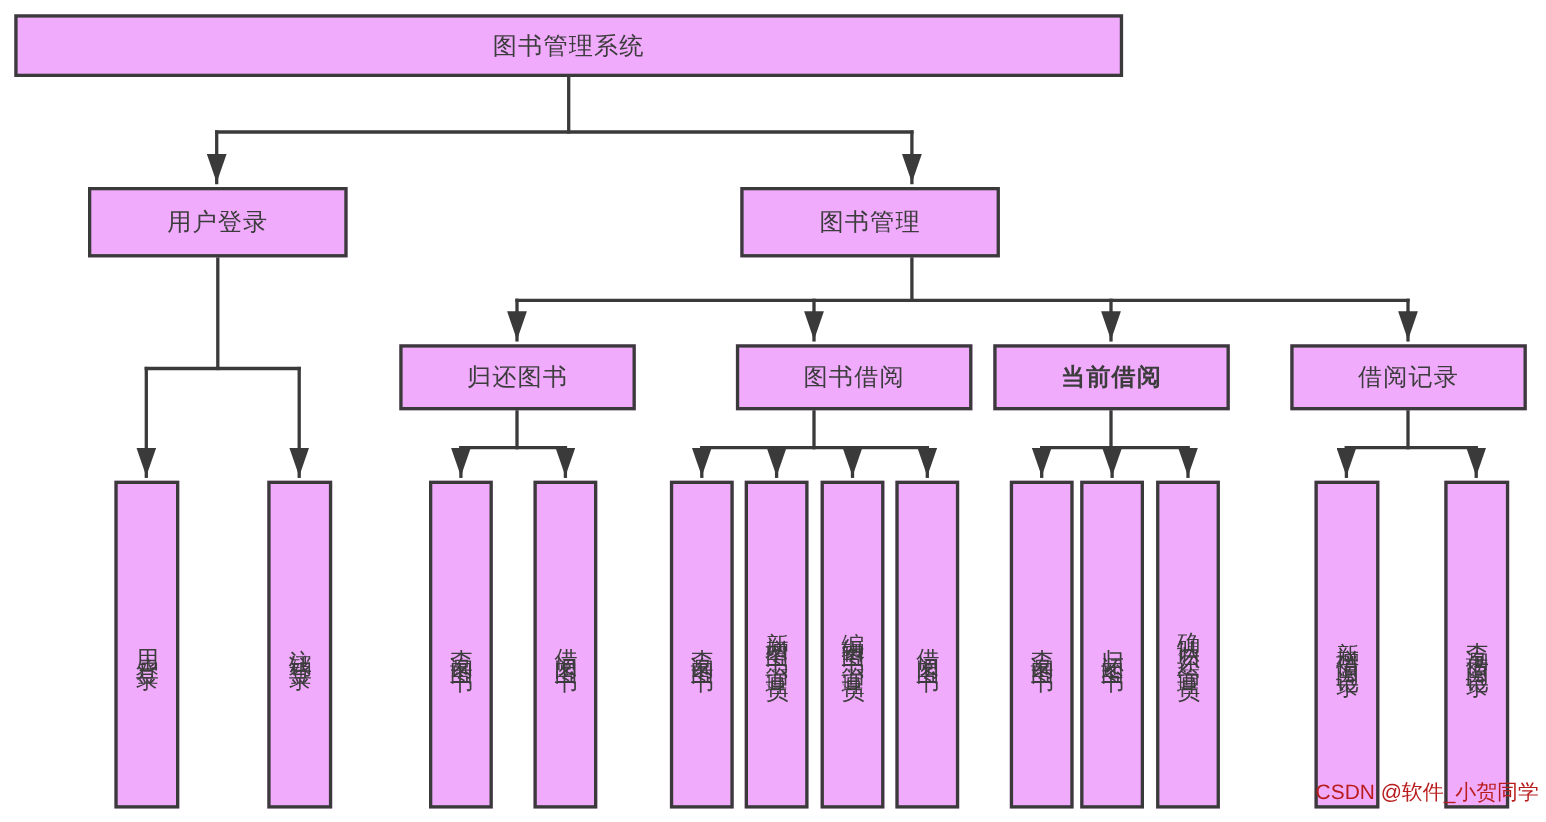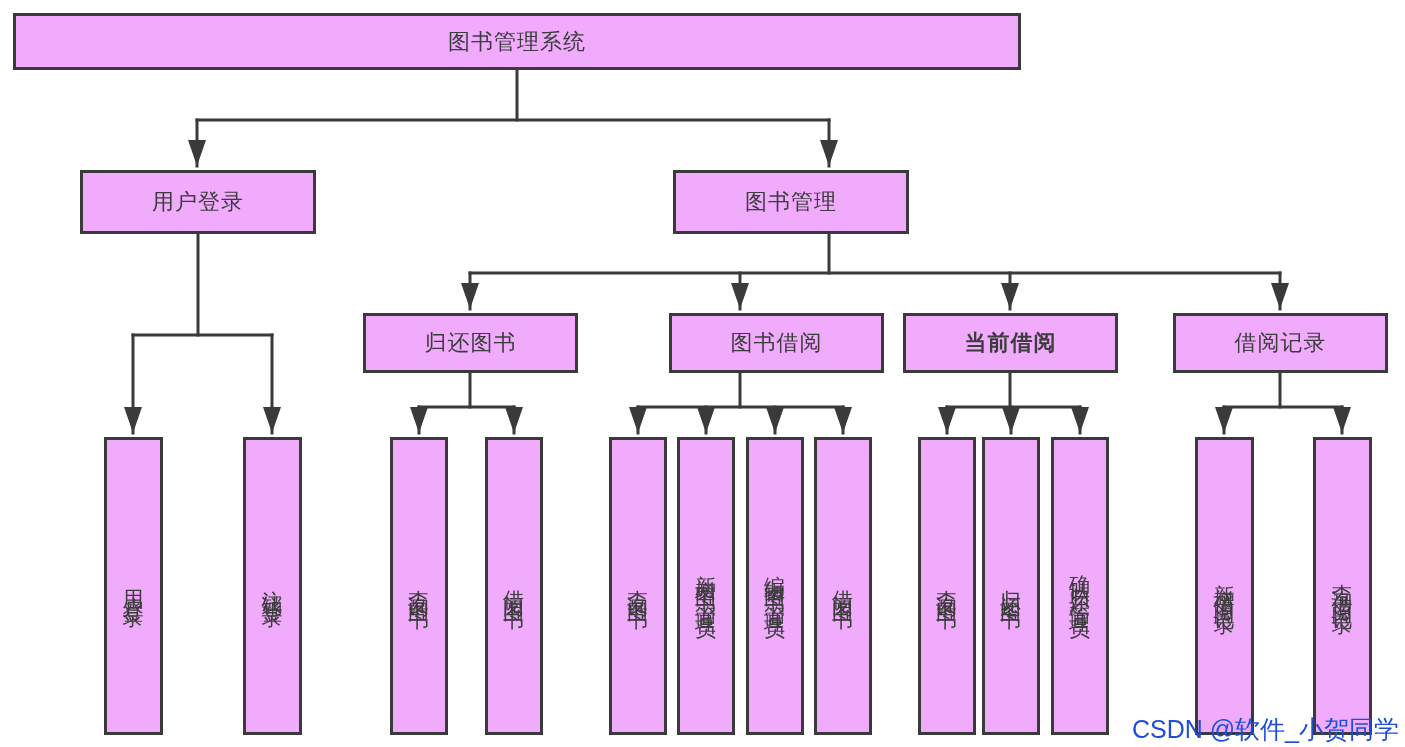--- a/index.html
+++ b/index.html
@@ -40,23 +40,23 @@
   .box.v span {
     writing-mode: vertical-lr;
     text-orientation: mixed;
     font-size: 21px;
     letter-spacing: 0.3em;
     line-height: 1;
   }
   .watermark {
     position: absolute;
     right: 6px;
-    bottom: 1px;
-    font-size: 25px;
-    color: #1d4ed8;
+    bottom: 14px;
+    font-size: 19px;
+    color: #b91c1c;
     z-index: 5;
     white-space: nowrap;
   }
 </style>
 </head>
 <body>
 
 <div class="canvas">
 
   <svg class="connectors" viewBox="0 0 1405 747" xmlns="http://www.w3.org/2000/svg">

